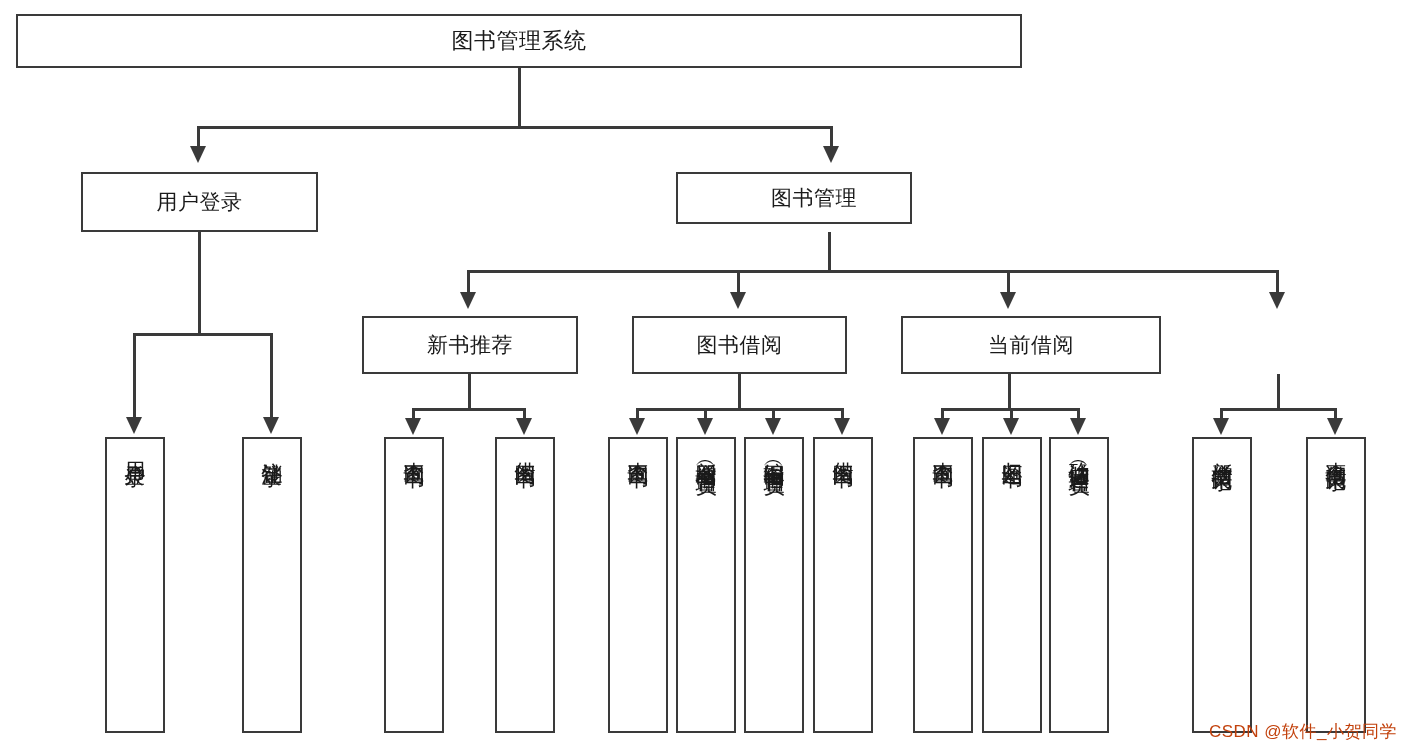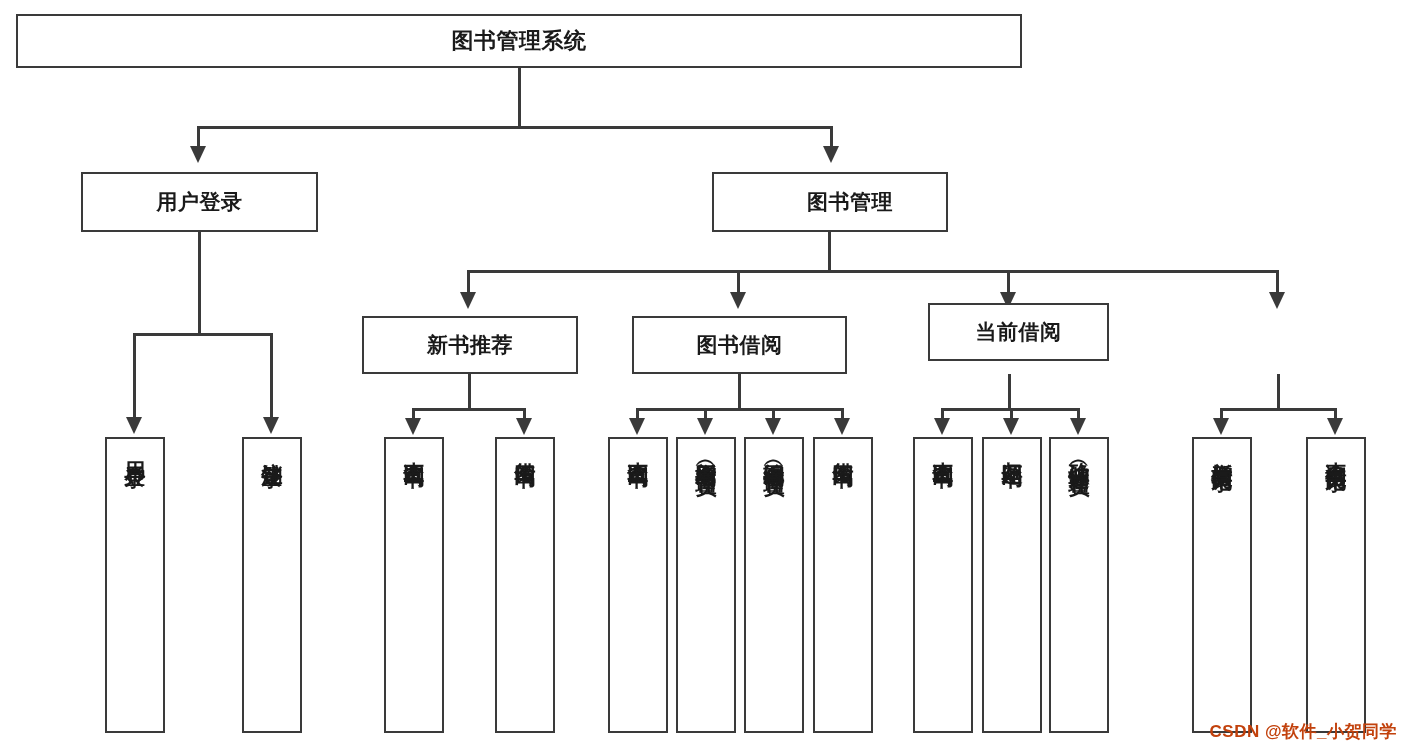--- a/index.html
+++ b/index.html
@@ -2,21 +2,21 @@
 <html><head>
 <meta charset="utf-8">
 <style>
   html,body{margin:0;padding:0;}
   body{
     width:1405px;height:747px;
     background:#ffffff;
     font-family:"Liberation Sans","DejaVu Sans",sans-serif;
     overflow:hidden;
   }
-  #stage{position:relative;width:1405px;height:747px;font-weight:bold;}
+  #stage{position:relative;width:1405px;height:747px;}
 
   
   .node{
     position:absolute;
     box-sizing:border-box;
     background:#ffffff;
     border:2px solid #3a3a3a;
     display:flex;
     align-items:center;
     justify-content:center;
@@ -84,21 +84,21 @@
   <div class="ln h" style="left:197px;top:126px;width:636px;height:3px;"></div>
   <div class="ln v" style="left:197px;top:126px;width:3px;height:22px;"></div>
   <div class="arrow" style="left:190px;top:146px;"></div>
   <div class="ln v" style="left:830px;top:126px;width:3px;height:22px;"></div>
   <div class="arrow" style="left:823px;top:146px;"></div>
 
   <div class="node horiz" style="left:81px;top:172px;width:237px;height:60px;">
     <span class="lbl">用户登录</span>
   </div>
 
-  <div class="node horiz" style="left:712px;top:172px;width:236px;height:60px;padding-left:40px;">
+  <div class="node horiz" style="left:676px;top:172px;width:236px;height:52px;padding-left:40px;">
     <span class="lbl">图书管理</span>
   </div>
 
   <div class="ln v" style="left:198px;top:232px;width:3px;height:103px;"></div>
   <div class="ln h" style="left:133px;top:333px;width:140px;height:3px;"></div>
   <div class="ln v" style="left:133px;top:333px;width:3px;height:86px;"></div>
   <div class="arrow" style="left:126px;top:417px;"></div>
   <div class="ln v" style="left:270px;top:333px;width:3px;height:86px;"></div>
   <div class="arrow" style="left:263px;top:417px;"></div>
 
@@ -116,21 +116,21 @@
 
   <div class="ln v" style="left:1276px;top:270px;width:3px;height:24px;"></div>
   <div class="arrow" style="left:1269px;top:292px;"></div>
 
   <div class="node horiz" style="left:362px;top:316px;width:216px;height:58px;">
     <span class="lbl">新书推荐</span>
   </div>
   <div class="node horiz" style="left:632px;top:316px;width:215px;height:58px;">
     <span class="lbl">图书借阅</span>
   </div>
-  <div class="node horiz" style="left:901px;top:303px;width:181px;height:58px;margin-left:27px;">
+  <div class="node horiz" style="left:901px;top:316px;width:260px;height:58px;">
     <span class="lbl">当前借阅</span>
   </div>
 
   <div class="ln v" style="left:468px;top:374px;width:3px;height:36px;"></div>
   <div class="ln h" style="left:412px;top:408px;width:114px;height:3px;"></div>
   <div class="ln v" style="left:412px;top:408px;width:3px;height:12px;"></div>
   <div class="arrow" style="left:405px;top:418px;"></div>
   <div class="ln v" style="left:523px;top:408px;width:3px;height:12px;"></div>
   <div class="arrow" style="left:516px;top:418px;"></div>
 

